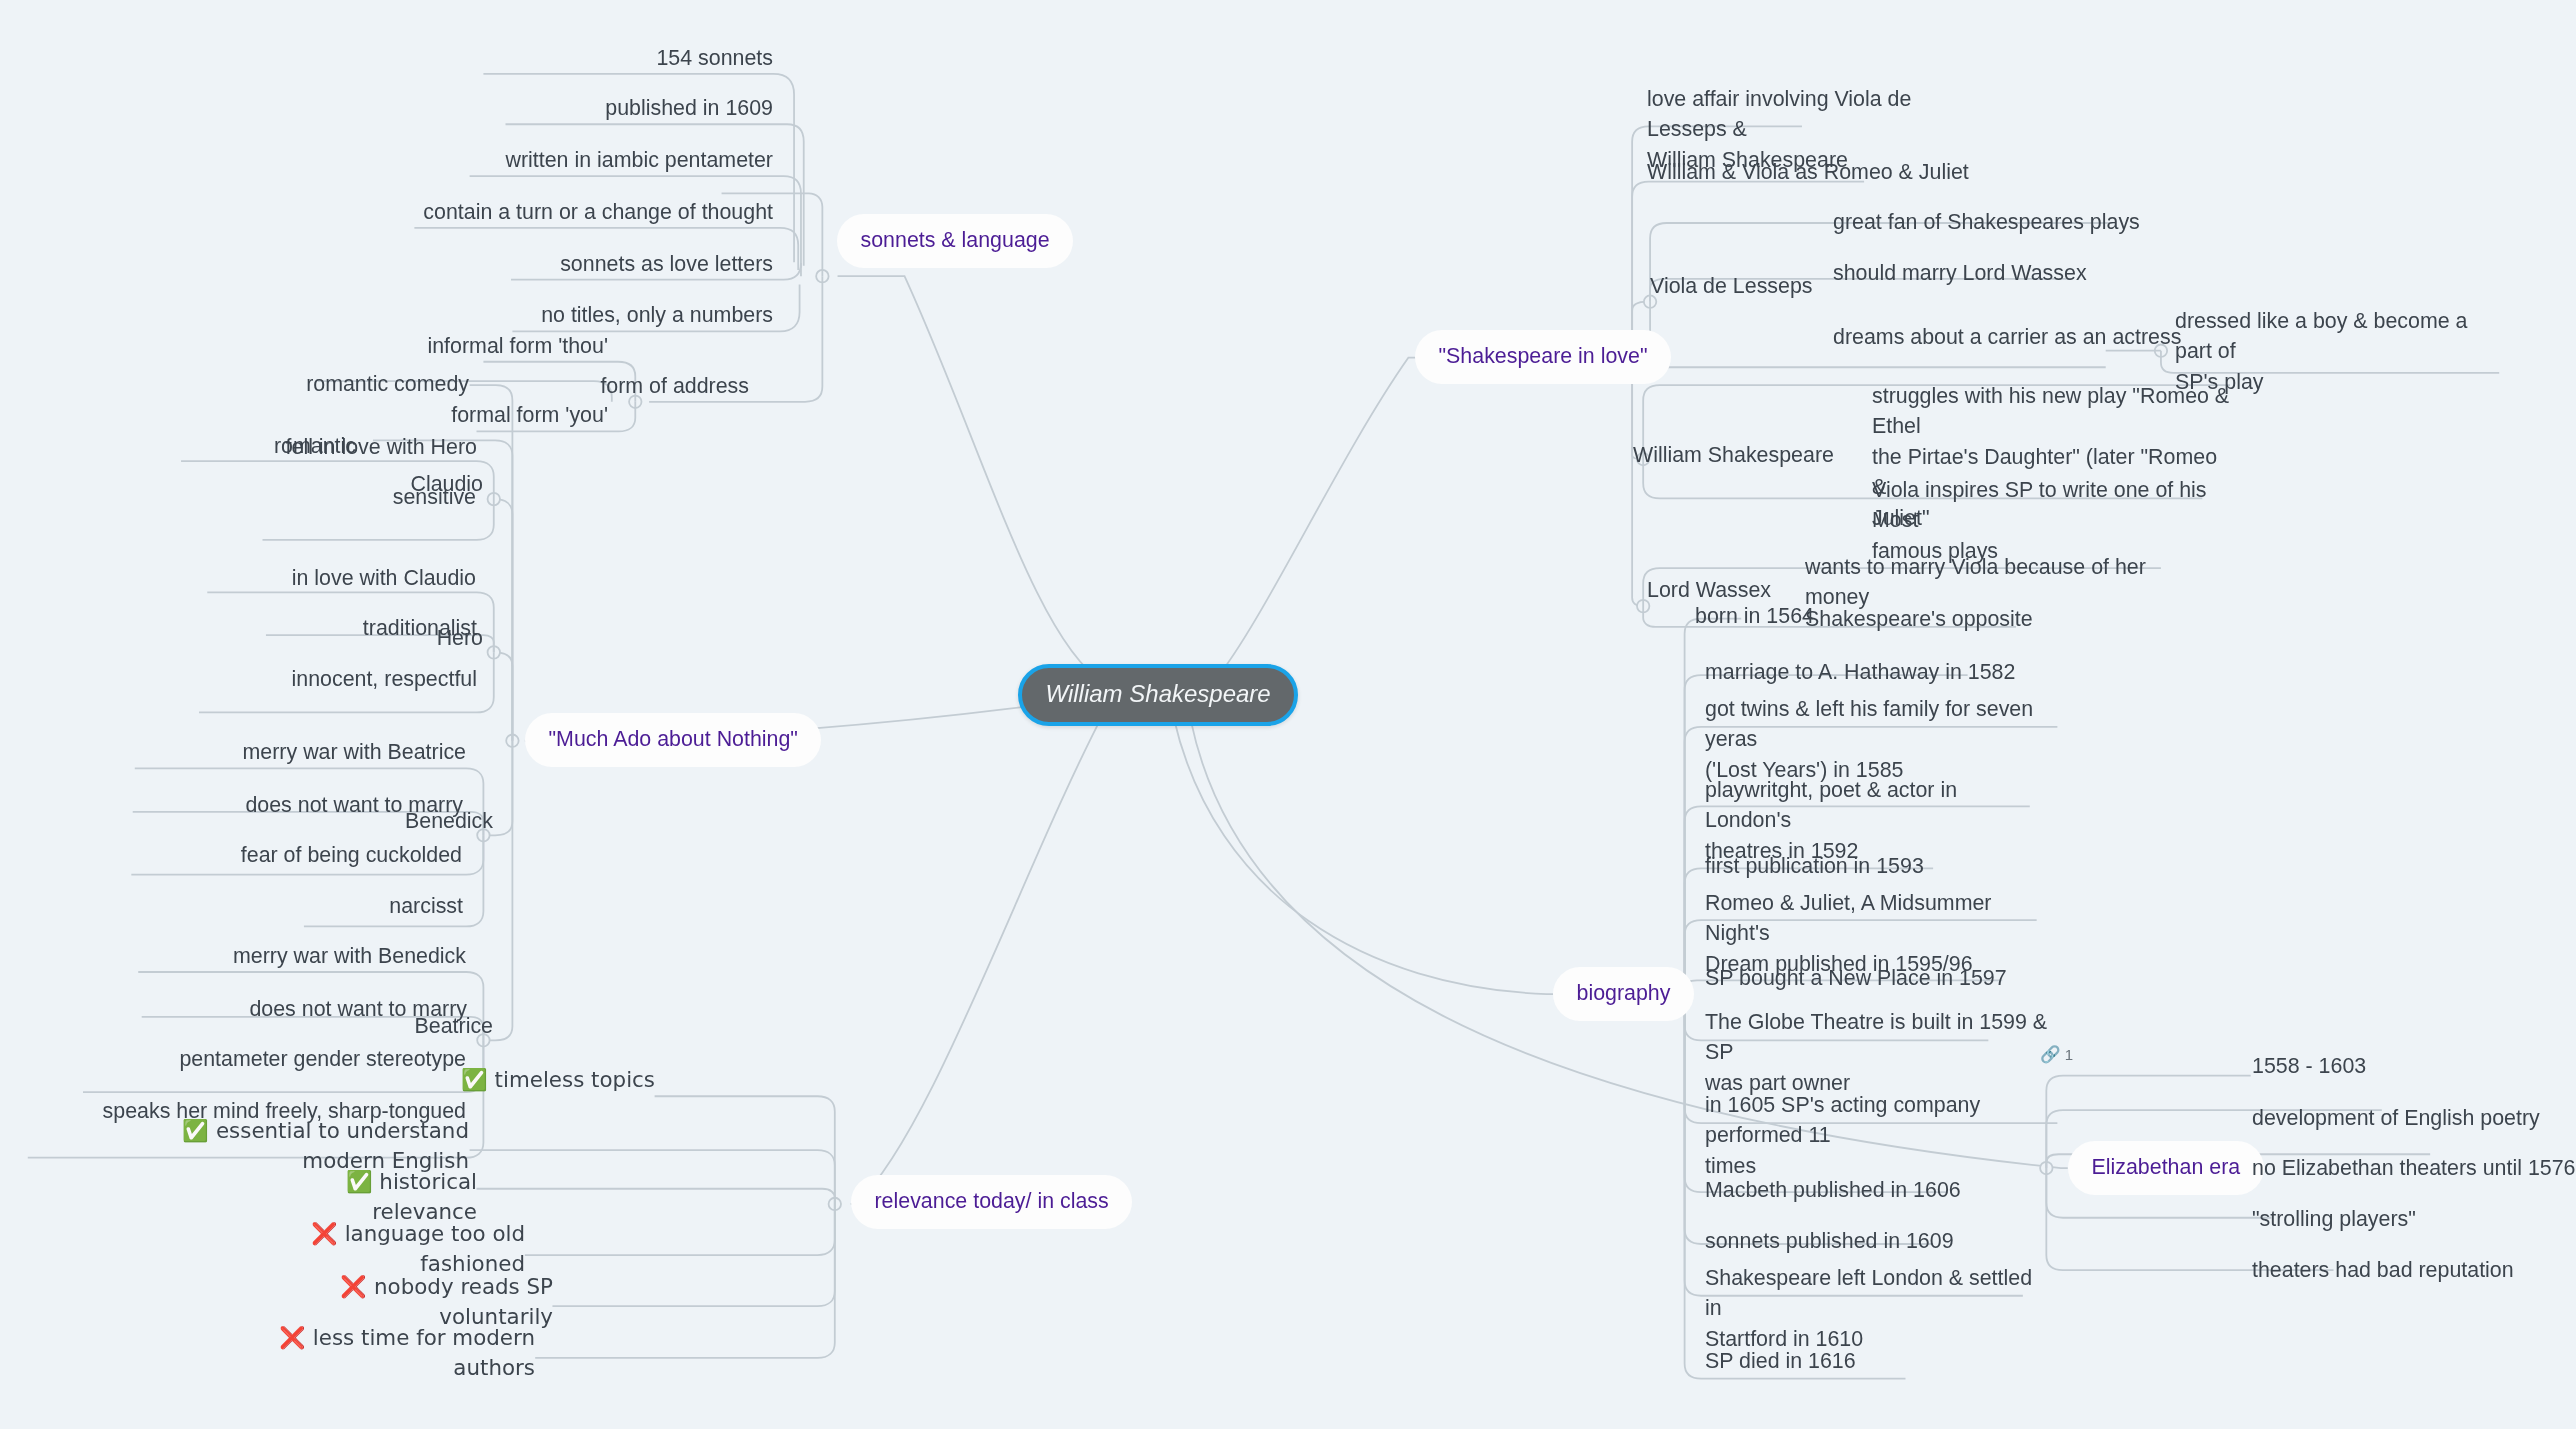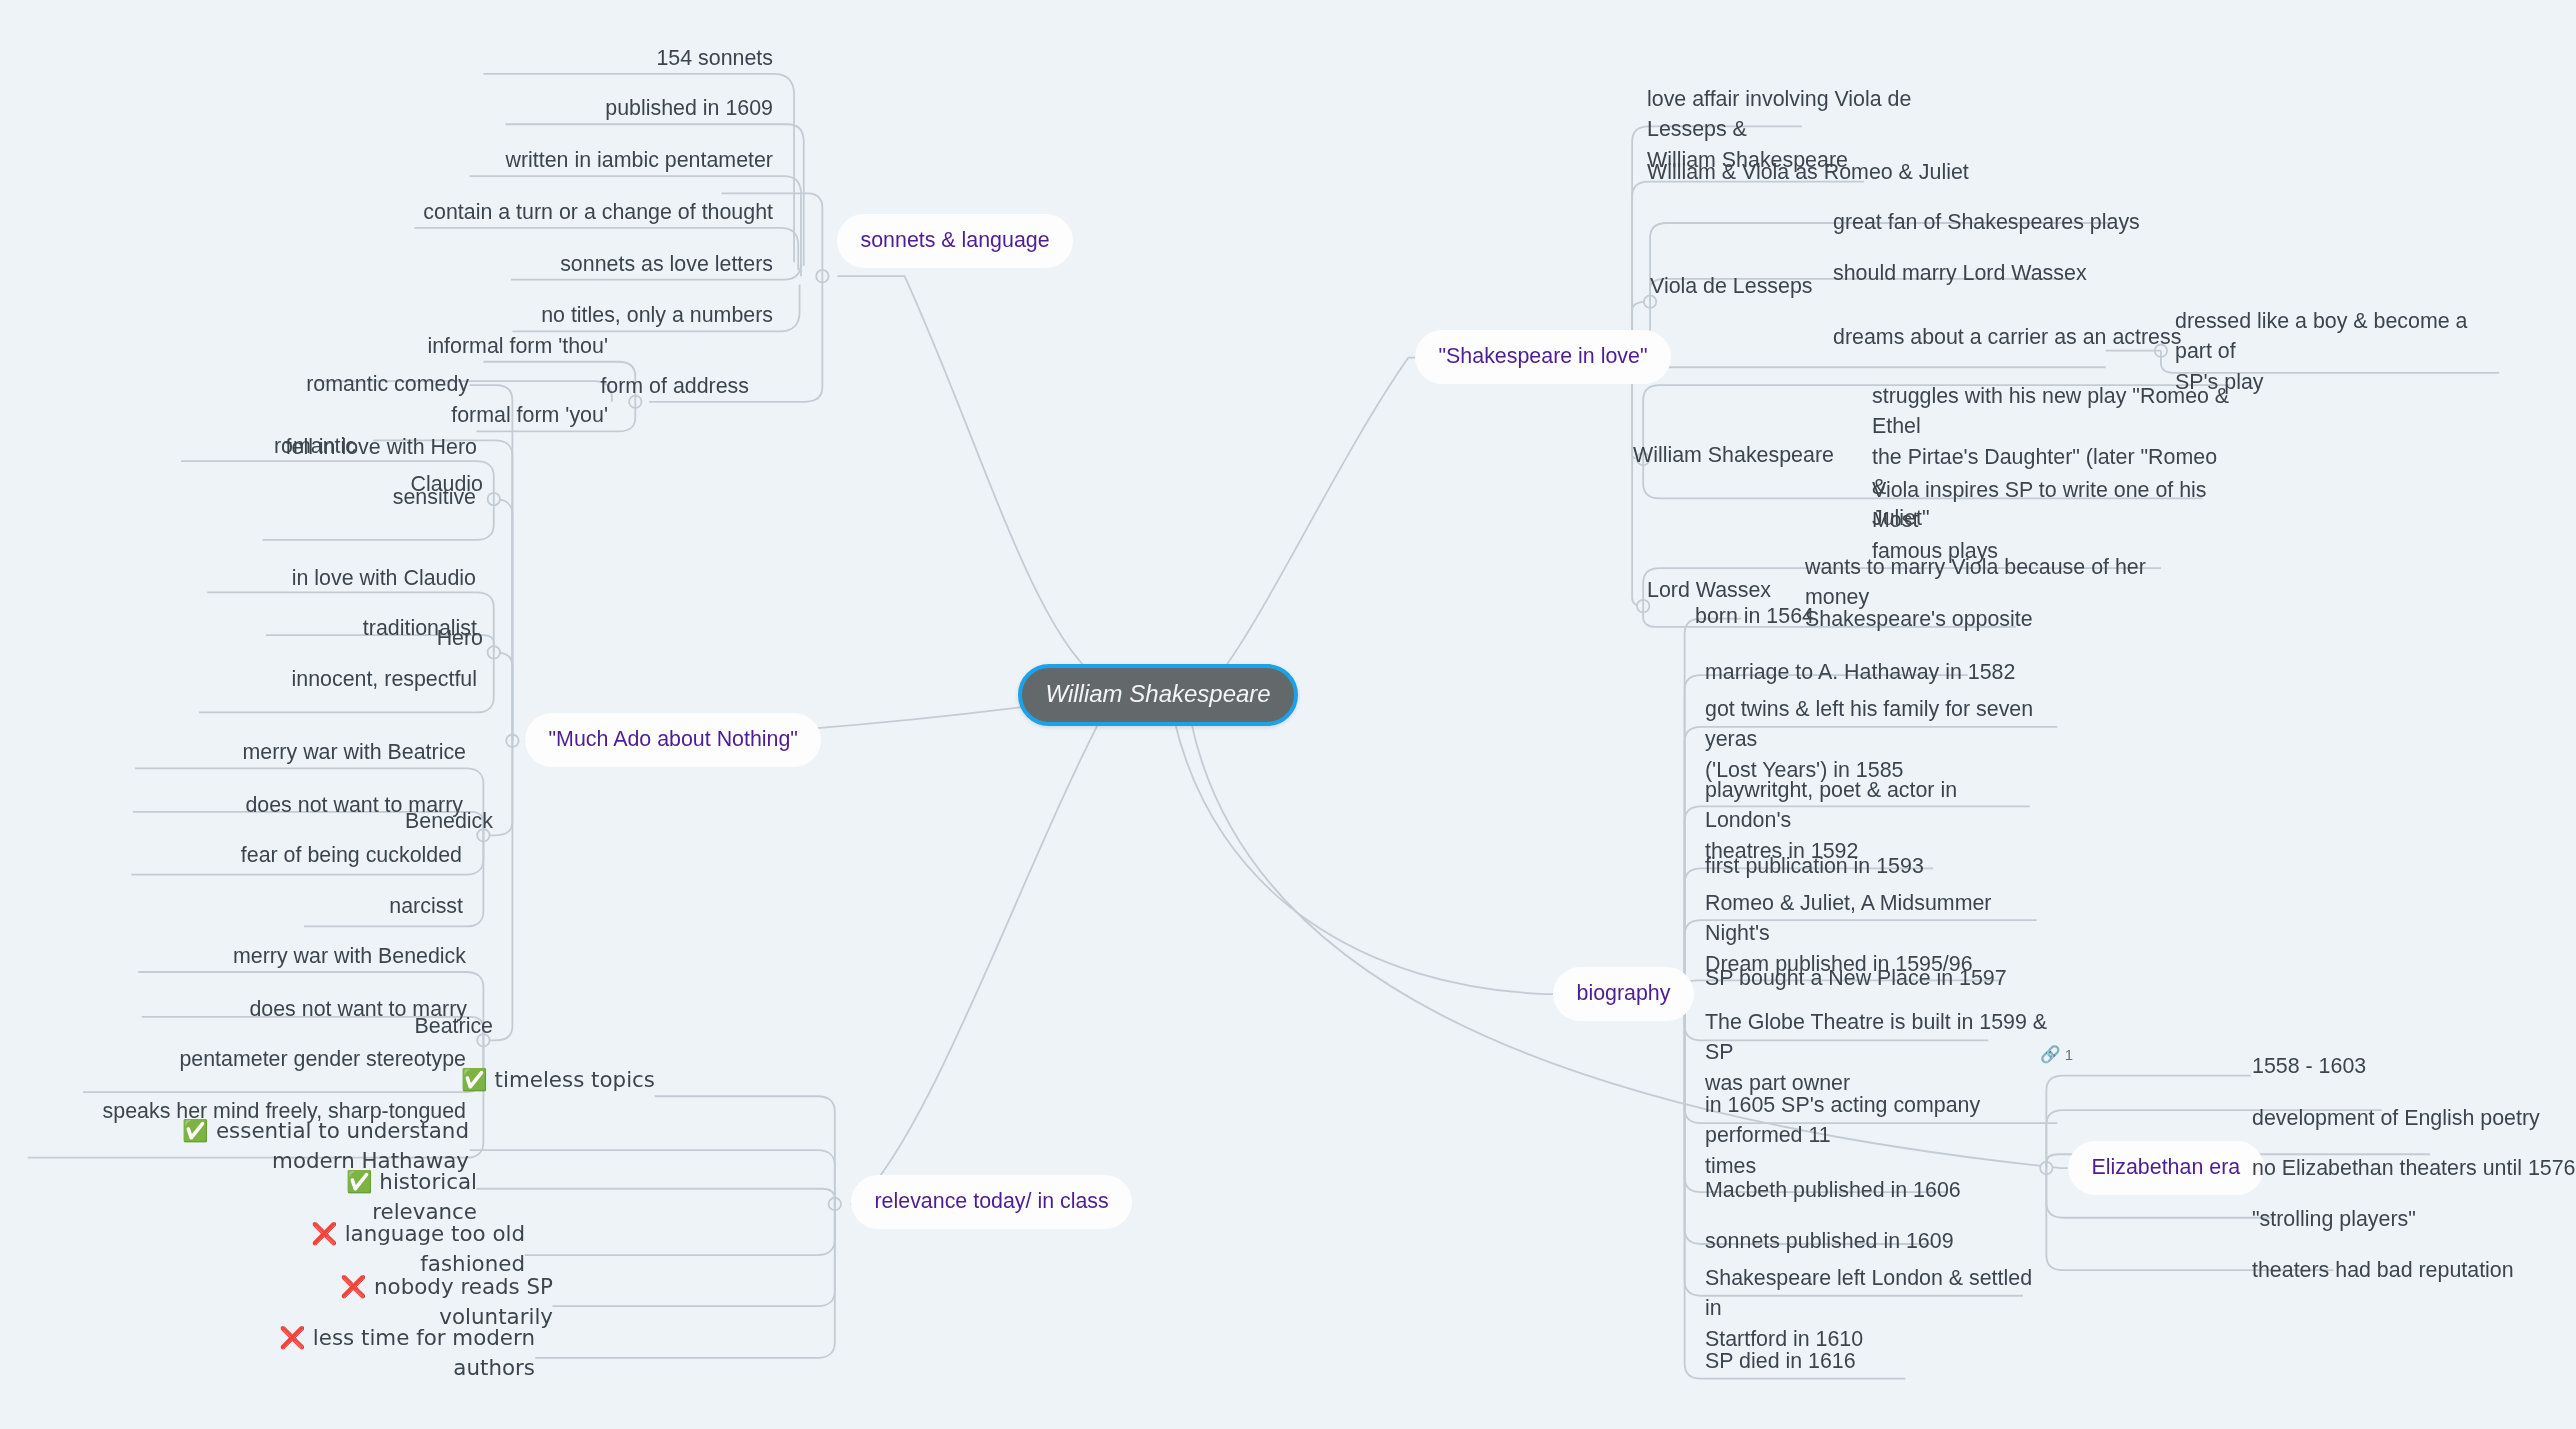--- a/index.html
+++ b/index.html
@@ -210,21 +210,21 @@
 
   <div class="node leaf l" style="left:362px;top:1011px;width:131px;">Beatrice</div>
   <div class="node leaf l" style="left:138px;top:941px;width:328px;">merry war with Benedick</div>
   <div class="node leaf l" style="left:142px;top:994px;width:325px;">does not want to marry</div>
   <div class="node leaf l" style="left:83px;top:1044px;width:383px;">pentameter gender stereotype</div>
   <div class="node leaf l" style="left:28px;top:1096px;width:438px;">speaks her mind freely, sharp-tongued</div>
 
   <div class="node pill" style="left:851px;top:1175px;">relevance today/ in class</div>
 
   <div class="node leaf l emoji" style="left:442px;top:1065px;width:213px;">✅ timeless topics</div>
-  <div class="node leaf l emoji" style="left:138px;top:1116px;width:331px;">✅ essential to understand modern Hathaway</div>
+  <div class="node leaf l emoji" style="left:138px;top:1116px;width:331px;">✅ essential to understand modern English</div>
   <div class="node leaf l emoji" style="left:235px;top:1167px;width:242px;">✅ historical relevance</div>
   <div class="node leaf l emoji" style="left:207px;top:1219px;width:318px;">❌ language too old fashioned</div>
   <div class="node leaf l emoji" style="left:221px;top:1323px;width:314px;">❌ less time for modern authors</div>
   <div class="node leaf l emoji" style="left:235px;top:1272px;width:318px;">❌ nobody reads SP voluntarily</div>
 
   <div class="node pill" style="left:1415px;top:330px;">"Shakespeare in love"</div>
 
   <div class="node leaf r" style="left:1647px;top:84px;width:345px;">love affair involving Viola de Lesseps &amp;
 William Shakespeare</div>
   <div class="node leaf r" style="left:1647px;top:157px;width:359px;">William &amp; Viola as Romeo &amp; Juliet</div>

